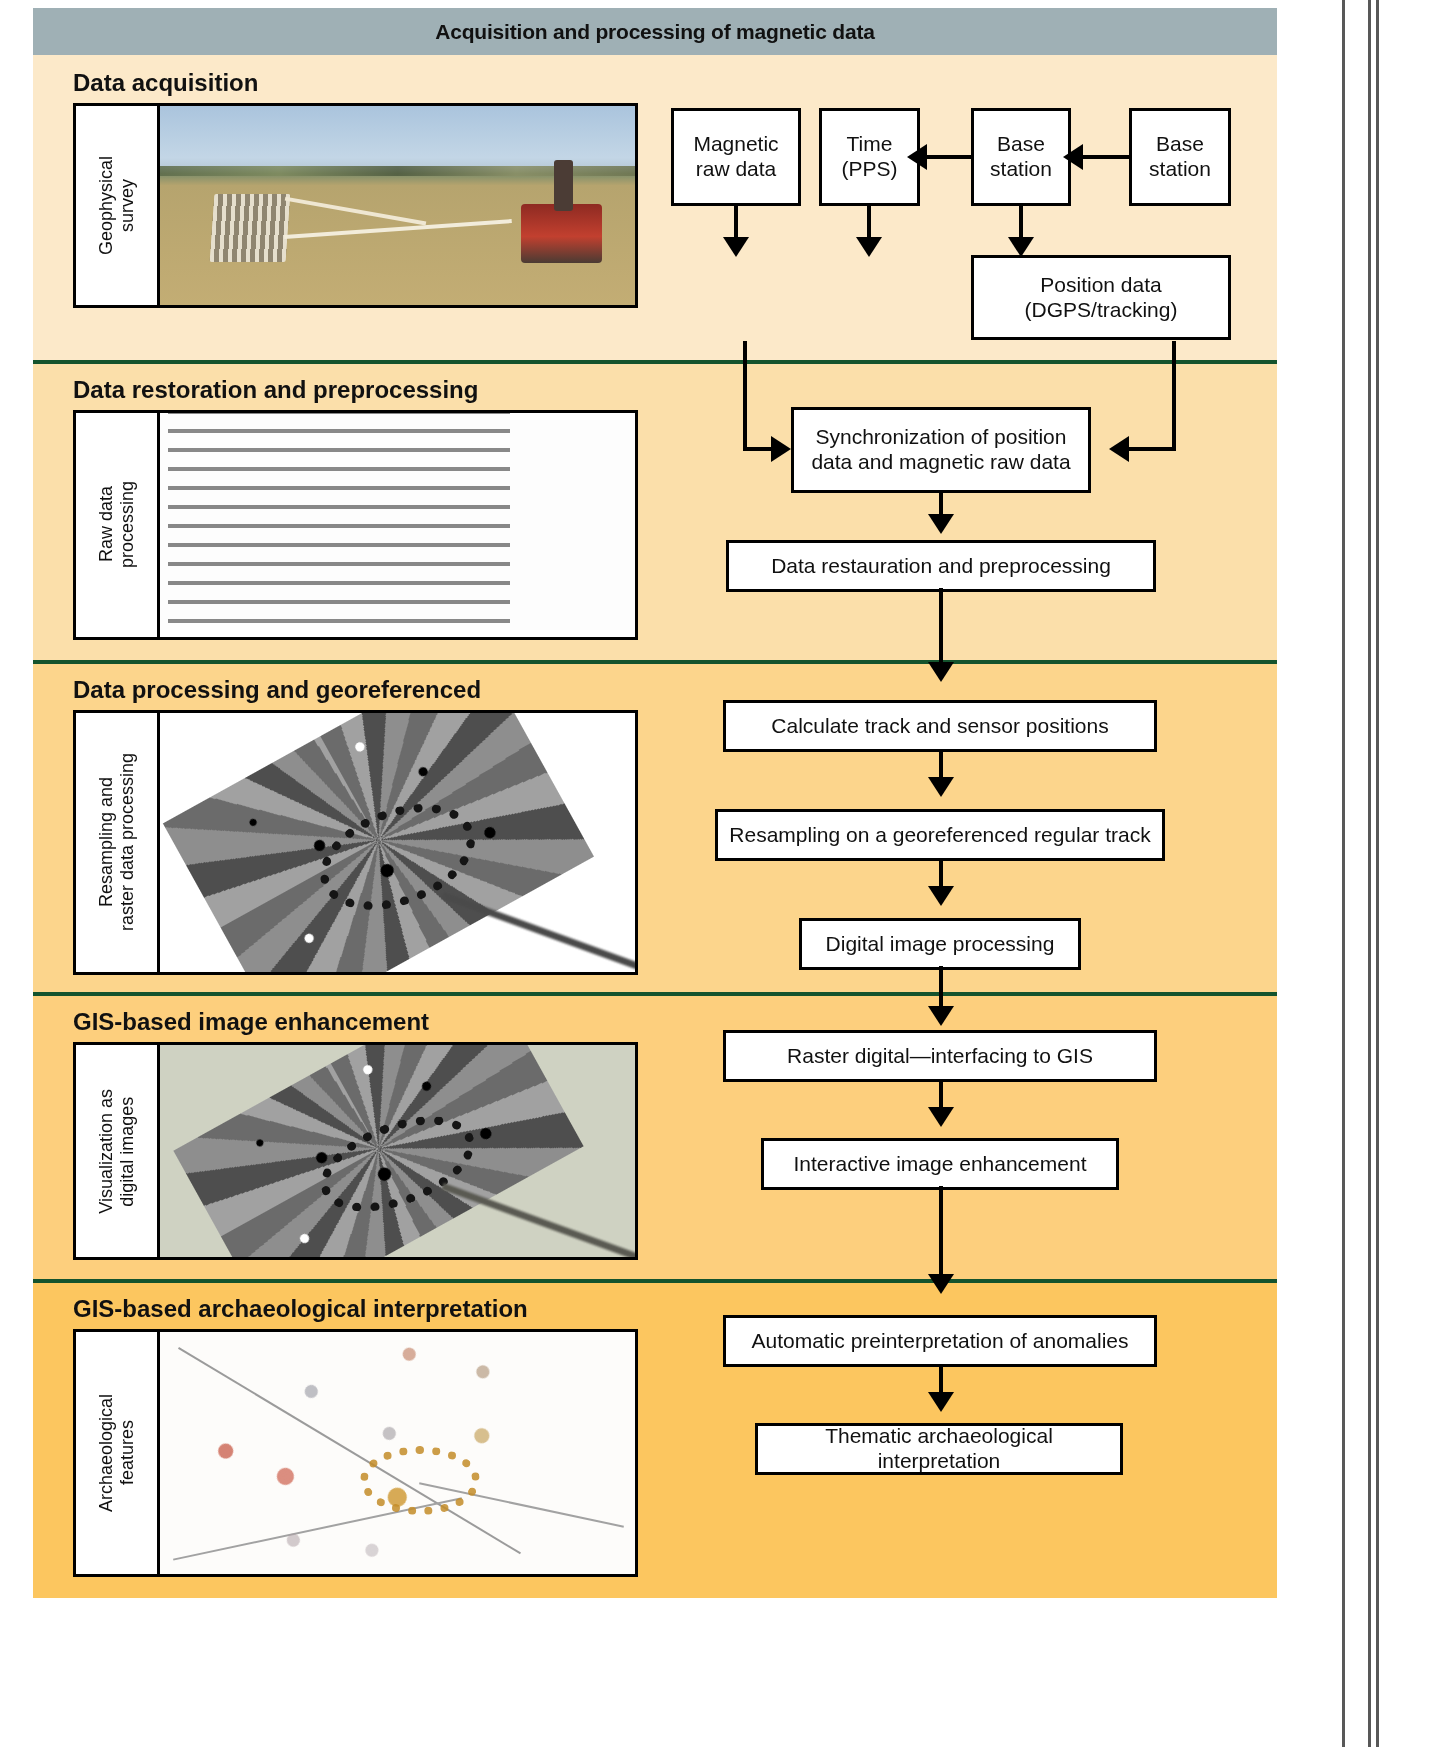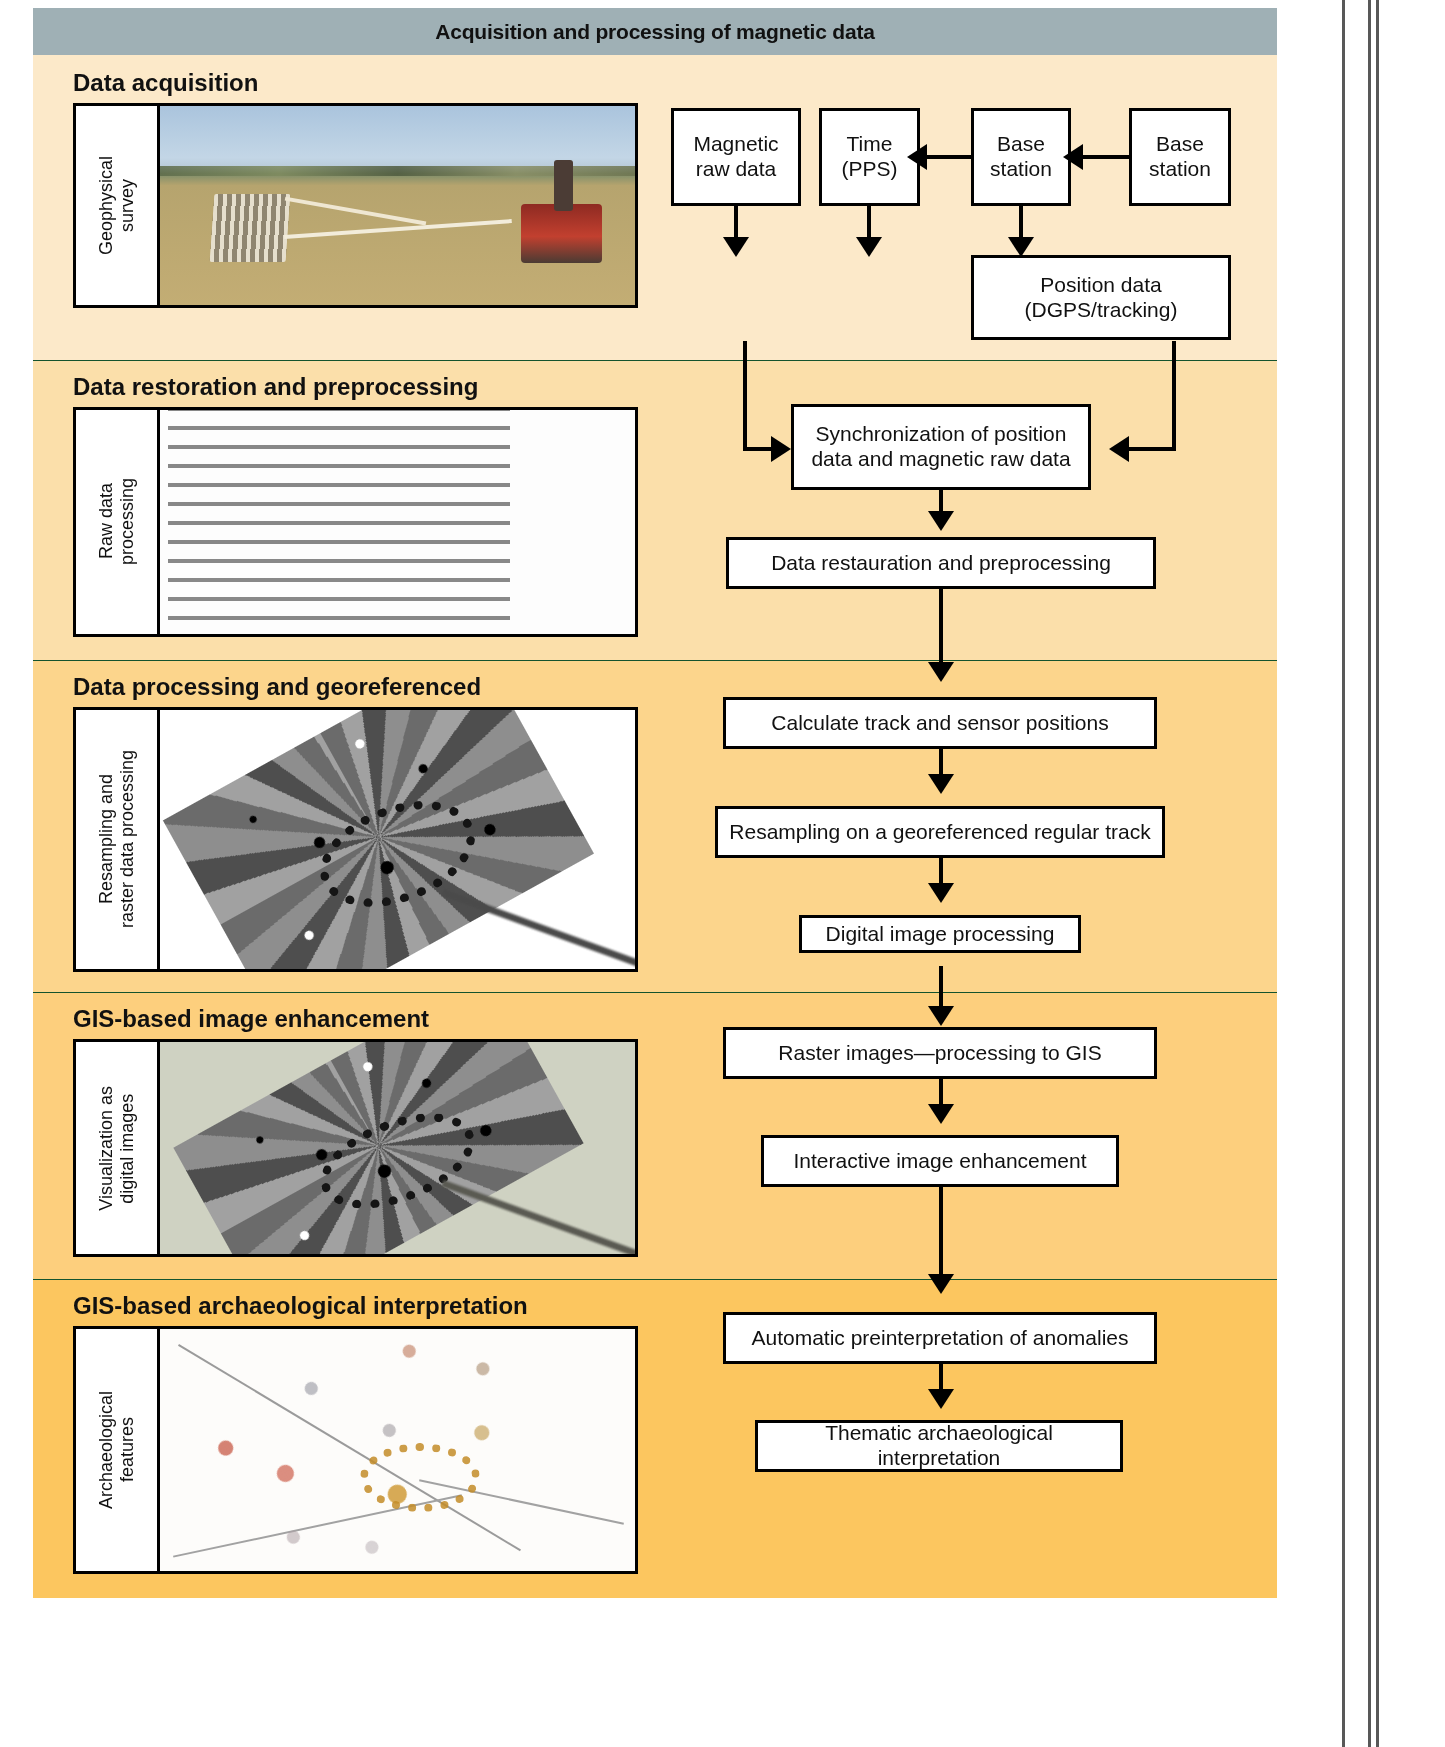--- a/index.html
+++ b/index.html
@@ -21,21 +21,21 @@
     position:absolute;left:0;top:0;width:1244px;height:47px;
     background:#9fb0b5;
     display:flex;align-items:center;justify-content:center;
   }
   .title-bar .t{
     font-size:21px;font-weight:bold;color:#111;letter-spacing:-0.2px;
     font-family:"Liberation Sans", sans-serif;
   }
 
   .section{position:absolute;left:0;width:1244px;box-sizing:border-box;
-           border-top:1px solid #14532d;}
+           border-top:4px solid #14532d;}
   .s1{top:47px;height:305px;background:#fce9c9;border-top:none;}
   .s2{top:352px;height:300px;background:#fbdfaa;}
   .s3{top:652px;height:332px;background:#fcd58c;}
   .s4{top:984px;height:314px;background:#fdcf7d;}
   .s5{top:1271px;height:319px;background:#fcc65f;}
 
   .sec-title{position:absolute;left:40px;font-size:24px;font-weight:bold;color:#111;}
 
   
   .panel{position:absolute;border:3px solid #000;background:#fff;box-sizing:border-box;display:flex;}
@@ -239,21 +239,21 @@
           <div class="ph-mag">
               <div class="plate"></div>
               <div class="ring"></div>
               <div class="road"></div>
             </div>
         </div>
       </div>
 
       <div class="fbox" style="left:690px;top:36px;width:434px;height:52px;">Calculate track and sensor positions</div>
       <div class="fbox" style="left:682px;top:145px;width:450px;height:52px;">Resampling on a georeferenced regular track</div>
-      <div class="fbox" style="left:766px;top:254px;width:282px;height:38px;">Digital image processing</div>
+      <div class="fbox" style="left:766px;top:254px;width:282px;height:52px;">Digital image processing</div>
 
       <div class="vline" style="left:906px;top:88px;height:30px;"></div>
       <div class="head-d" style="left:895px;top:113px;"></div>
 
       <div class="vline" style="left:906px;top:197px;height:30px;"></div>
       <div class="head-d" style="left:895px;top:222px;"></div>
     </div>
 
     <div class="vline" style="left:906px;top:580px;height:80px;"></div>
     <div class="head-d" style="left:895px;top:654px;"></div>
@@ -268,21 +268,21 @@
         </div>
         <div class="thumb">
           <div class="ph-mag tinted">
               <div class="plate"></div>
               <div class="ring"></div>
               <div class="road"></div>
             </div>
         </div>
       </div>
 
-      <div class="fbox" style="left:690px;top:34px;width:434px;height:52px;">Raster images—processing to GIS</div>
+      <div class="fbox" style="left:690px;top:34px;width:434px;height:52px;">Raster digital—interfacing to GIS</div>
       <div class="fbox" style="left:728px;top:142px;width:358px;height:52px;">Interactive image enhancement</div>
 
       <div class="vline" style="left:906px;top:86px;height:30px;"></div>
       <div class="head-d" style="left:895px;top:111px;"></div>
     </div>
 
     <div class="vline" style="left:906px;top:958px;height:45px;"></div>
     <div class="head-d" style="left:895px;top:998px;"></div>
 
     <div class="section s5">

